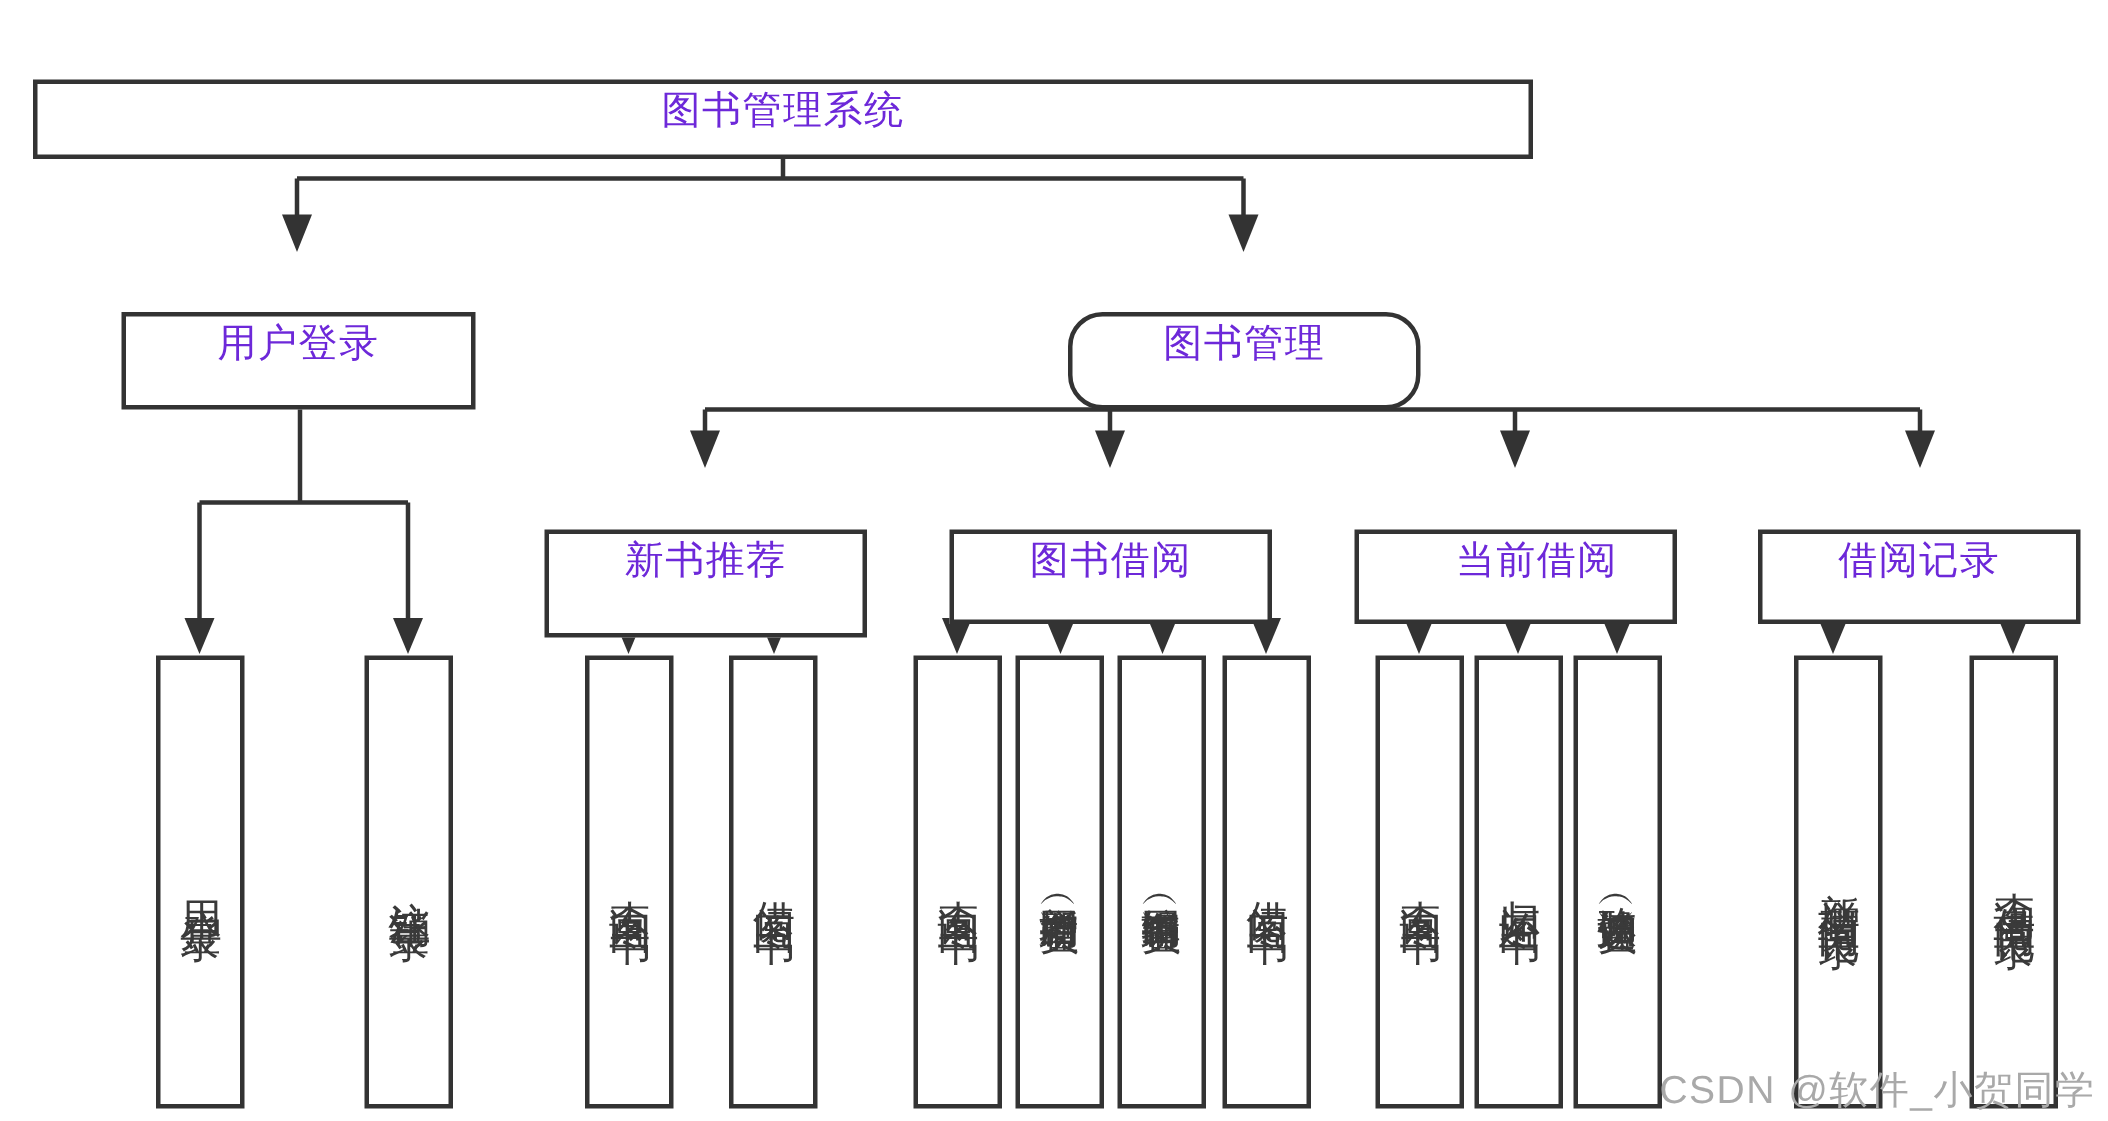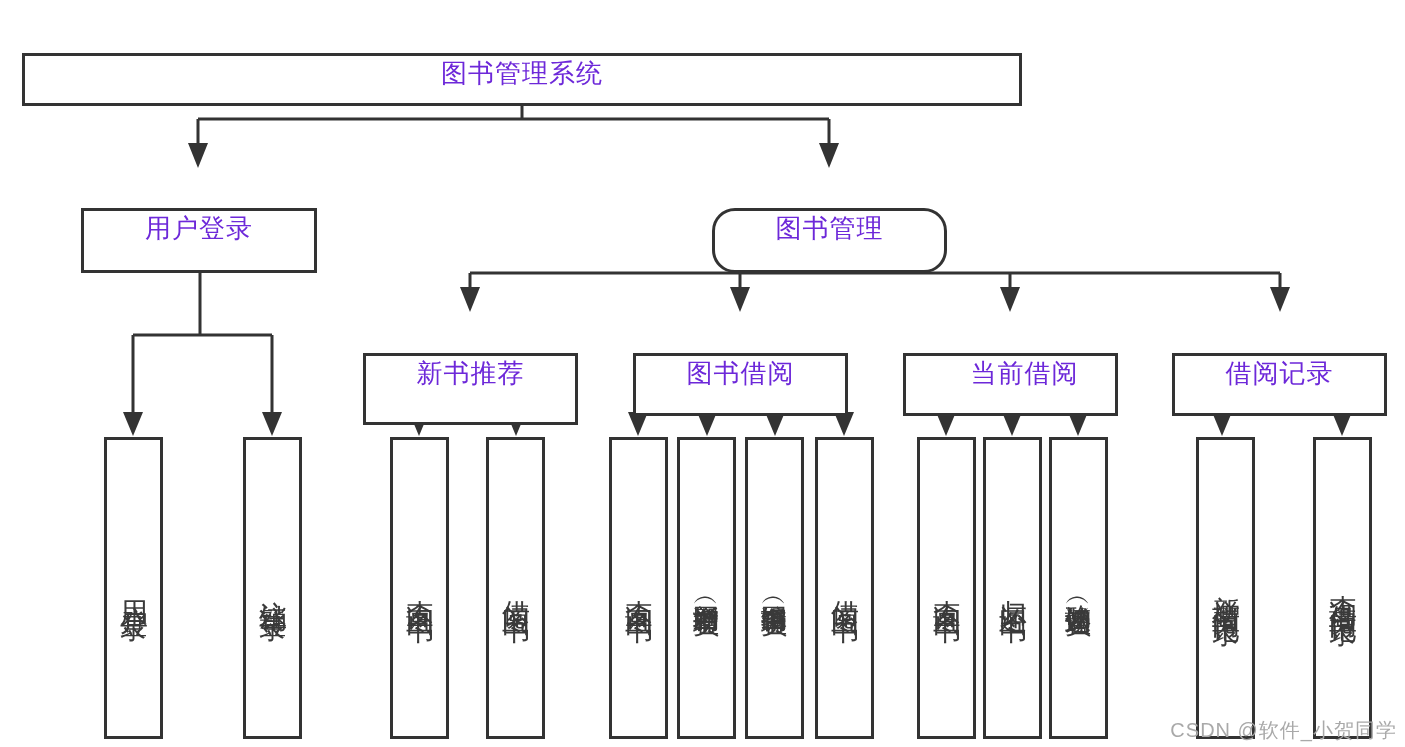--- a/index.html
+++ b/index.html
@@ -42,21 +42,21 @@
     white-space:nowrap;
   }
   .vtext.small{
     font-size:26px;
     letter-spacing:1px;
   }
   .watermark{
     position:absolute;
     right:8px;bottom:3px;
     color:#a9a9a9;
-    font-size:20px;
+    font-size:26px;
     letter-spacing:1px;
     z-index:3;
     text-align:right;
   }
 </style>
 </head>
 <body>
 
 <div class="canvas">
 

